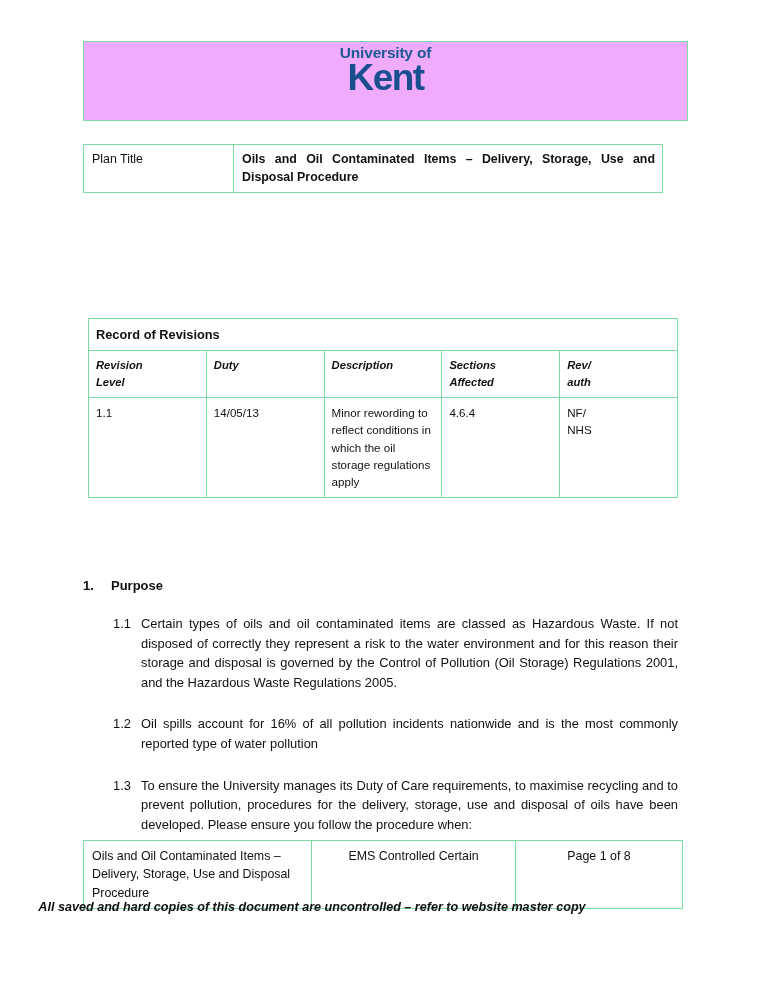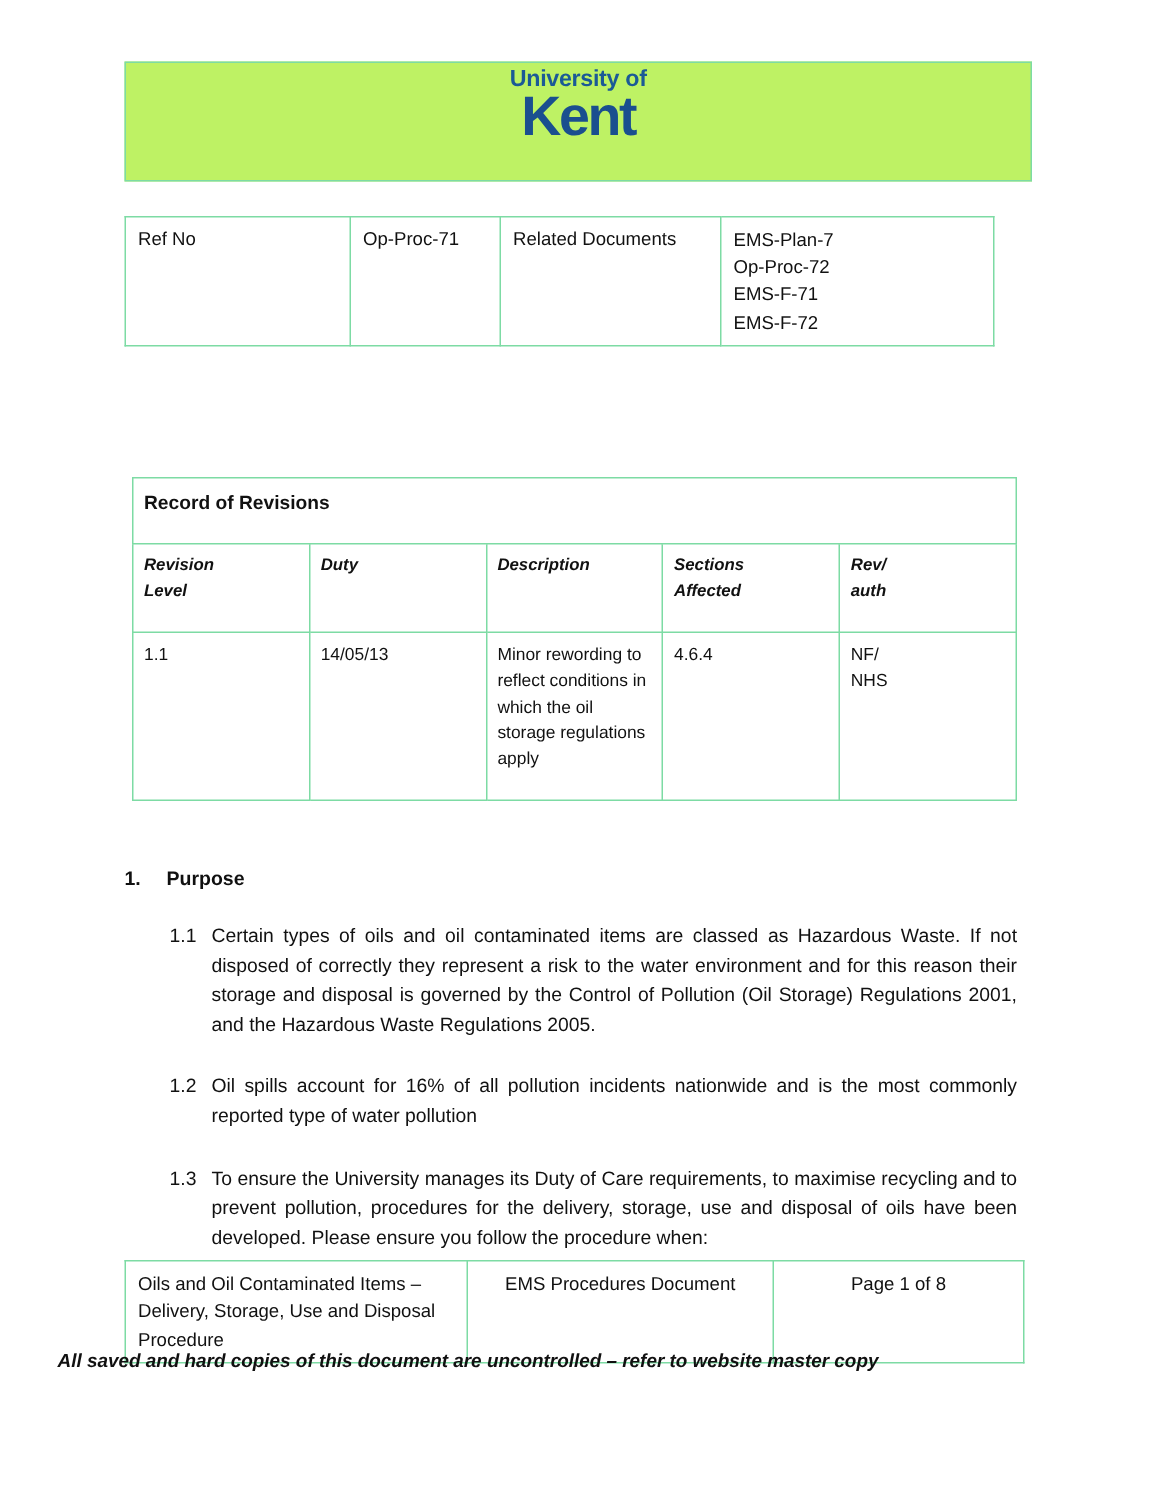--- a/index.html
+++ b/index.html
@@ -27,21 +27,21 @@
   }
 
   
   .header-box {
     position: absolute;
     left: 83px;
     top: 41px;
     width: 605px;
     height: 80px;
     border: 1.5px solid #7ddba4;
-    background: #bef264;
+    background: #f0abfc;
   }
   .logo-wrap {
     position: absolute;
     left: 0;
     top: 3px;
     width: 100%;
     text-align: center;
     line-height: 1;
     user-select: none;
   }
@@ -114,21 +114,21 @@
   .rel-doc-list div { line-height: 1.47; }
 
   
   #rev-table {
     left: 88px;
     top: 318px;
     width: 590px;
   }
   #rev-table td {
     font-size: 11.6px;
-    padding: 6px 6px 18px 7px;
+    padding: 6px 6px 6px 7px;
     line-height: 1.5;
   }
   .rev-title-cell {
     font-size: 12.8px !important;
     font-weight: bold;
     height: 30px;
   }
   .rev-head td {
     font-weight: bold;
     font-style: italic;
@@ -211,30 +211,23 @@
 
   <div class="header-box">
     <div class="logo-wrap">
       <span class="logo-uni">University of</span>
       <span class="logo-kent">Kent</span>
     </div>
   </div>
 
   <table class="doc-table" id="info-table">
     <tbody>
-      <tr class="row-ref">
-        <td class="info-label">Ref No</td>
-        <td class="ref-num">Op-Proc-71</td>
-        <td class="rel-doc-label">Related Documents</td>
-        <td class="rel-doc-list">
-          <div>EMS-Plan-7</div>
-          <div>Op-Proc-72</div>
-          <div>EMS-F-71</div>
-          <div>EMS-F-72</div>
-        </td>
+      <tr class="row-title">
+        <td class="info-label">Plan Title</td>
+        <td class="info-title-cell" colspan="3">Oils and Oil Contaminated Items – Delivery, Storage, Use and Disposal Procedure</td>
       </tr>
     </tbody>
   </table>
 
   <table class="doc-table" id="rev-table">
     <tbody>
       <tr>
         <td class="rev-title-cell" colspan="5">Record of Revisions</td>
       </tr>
       <tr class="rev-head">
@@ -285,21 +278,21 @@
     <div class="para">
       <span class="pnum">1.3</span>
       <span class="ptext">To ensure the University manages its Duty of Care requirements, to maximise recycling and to prevent pollution, procedures for the delivery, storage, use and disposal of oils have been developed.  Please ensure you follow the procedure when:</span>
     </div>
   </div>
 
   <table class="doc-table" id="footer-table">
     <tbody>
       <tr>
         <td class="f-col1">Oils and Oil Contaminated Items – Delivery, Storage, Use and Disposal Procedure</td>
-        <td class="f-col2">EMS Procedures Document</td>
+        <td class="f-col2">EMS Controlled Certain</td>
         <td class="f-col3">Page 1 of 8</td>
       </tr>
     </tbody>
   </table>
 
   <div class="footer-note">All saved and hard copies of this document are uncontrolled – refer to website master copy</div>
 
 </div>
 
 </body></html>

